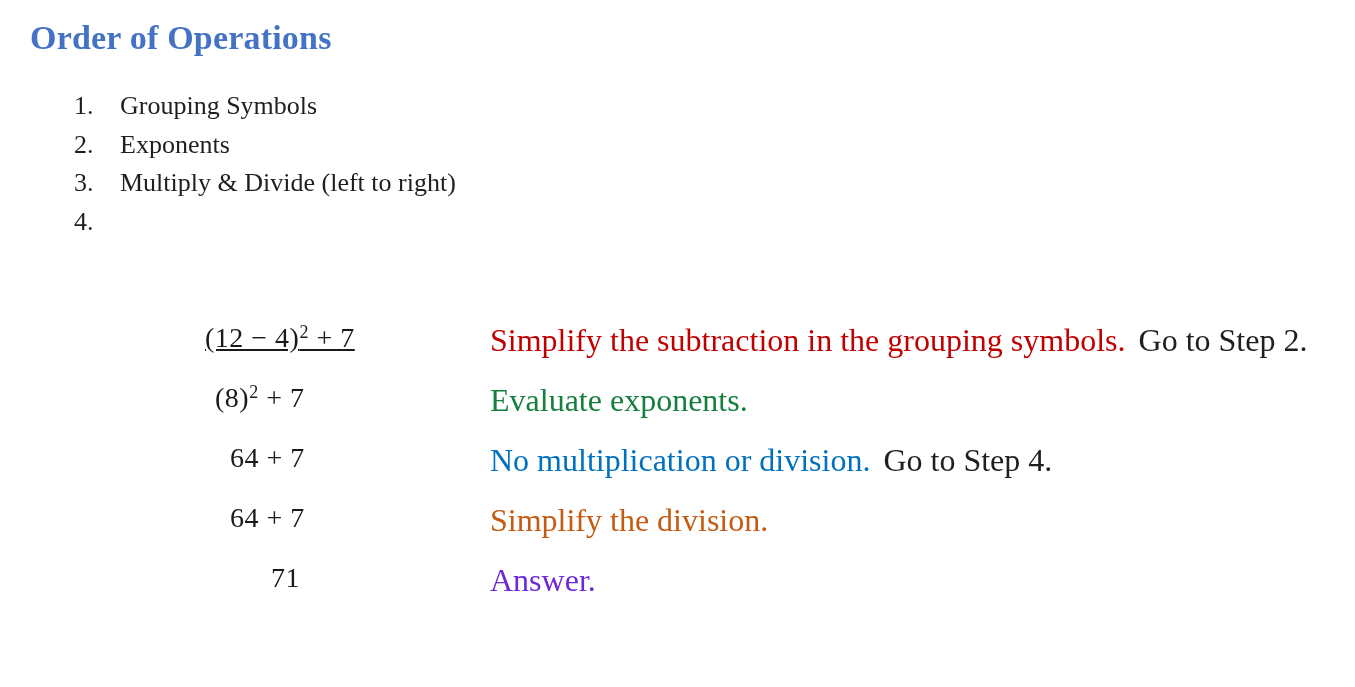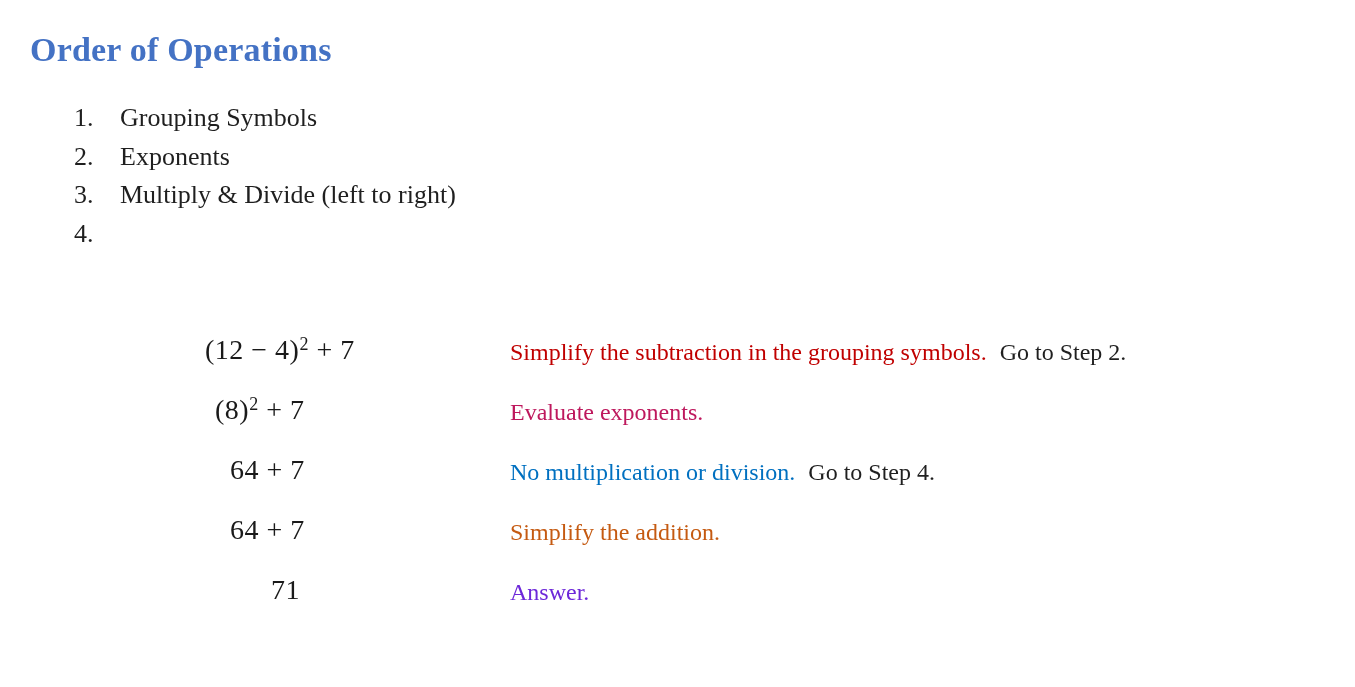--- a/index.html
+++ b/index.html
@@ -12,21 +12,21 @@
     font-family: "Liberation Serif", serif;
     color: #1f1f1f;
   }
   .page {
     position: relative;
     width: 1355px;
     height: 687px;
     background: #ffffff;
   }
   .doc-title {
-    margin: 30px 0 0 30px;
+    margin: 18px 0 0 30px;
     font-size: 34px;
     font-weight: bold;
     line-height: 1.15;
     letter-spacing: 0.2px;
   }
   .rules {
     margin-top: 30px;
   }
   .rule-item {
     display: flex;
@@ -51,38 +51,37 @@
   }
   .expr {
     position: absolute;
     top: 0;
     font-size: 28px;
     line-height: 34px;
     white-space: pre;
     letter-spacing: 0.5px;
     color: #1a1a1a;
   }
-  .step-row:nth-child(1) .expr { left: 205px; }
+  .step-row:nth-child(1) .expr { left: 205px; text-decoration: underline; }
   .step-row:nth-child(2) .expr { left: 215px; }
   .step-row:nth-child(3) .expr { left: 230px; }
   .step-row:nth-child(4) .expr { left: 230px; }
   .step-row:nth-child(5) .expr { left: 243px; margin-left: 28px; }
   .expr sup {
     font-size: 18px;
     line-height: 0;
     vertical-align: 9px;
   }
   .note-line {
     position: absolute;
     top: 2px;
     left: 490px;
-    font-size: 24px;
+    font-size: 32px;
     line-height: 34px;
     white-space: pre;
-    margin-left: 20px;
   }
   .followup {
     color: #1f1f1f;
     margin-left: 13px;
   }
   .followup:empty { margin-left: 0; }
 </style>
 </head>
 <body>
 
@@ -110,31 +109,31 @@
 
   <div class="steps">
 
     <div class="step-row">
       <span class="expr"><span>(12 − 4)</span><sup>2</sup><span> + 7</span></span>
       <span class="note-line"><span class="note" style="color: rgb(192, 0, 0);">Simplify the subtraction in the grouping symbols.</span><span class="followup">Go to Step 2.</span></span>
     </div>
 
     <div class="step-row">
       <span class="expr"><span>(8)</span><sup>2</sup><span> + 7</span></span>
-      <span class="note-line"><span class="note" style="color: #be185d;">Evaluate exponents.</span><span class="followup"></span></span>
+      <span class="note-line"><span class="note" style="color: #15803d;">Evaluate exponents.</span><span class="followup"></span></span>
     </div>
 
     <div class="step-row">
       <span class="expr"><span>64 + 7</span><sup></sup><span></span></span>
       <span class="note-line"><span class="note" style="color: rgb(0, 112, 192); text-align: center;">No multiplication or division.</span><span class="followup">Go to Step 4.</span></span>
     </div>
 
     <div class="step-row">
       <span class="expr"><span>64 + 7</span><sup></sup><span></span></span>
-      <span class="note-line"><span class="note" style="color: rgb(197, 90, 17);">Simplify the addition.</span><span class="followup"></span></span>
+      <span class="note-line"><span class="note" style="color: rgb(197, 90, 17);">Simplify the division.</span><span class="followup"></span></span>
     </div>
 
     <div class="step-row">
       <span class="expr"><span>71</span><sup></sup><span></span></span>
       <span class="note-line"><span class="note" style="color: #6d28d9;">Answer.</span><span class="followup"></span></span>
     </div>
 
   </div>
 </div>
 

